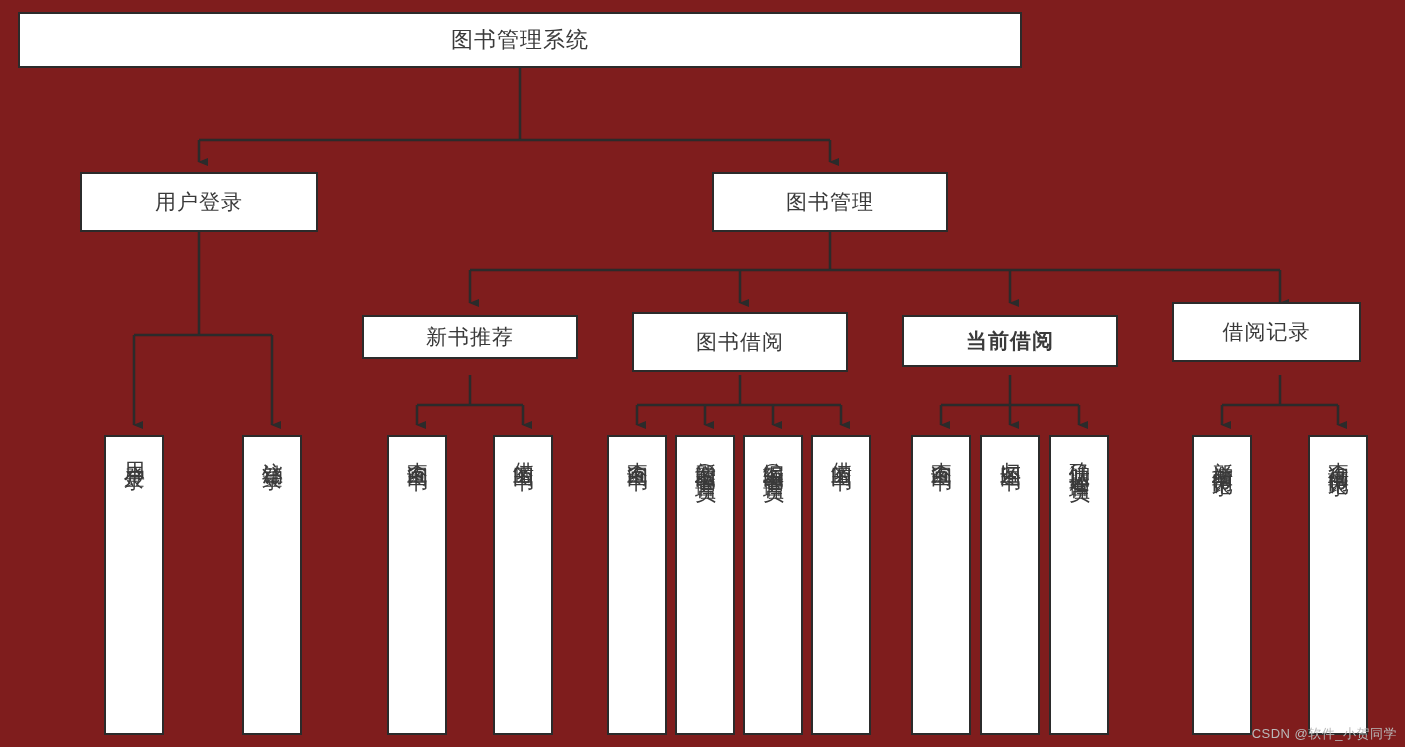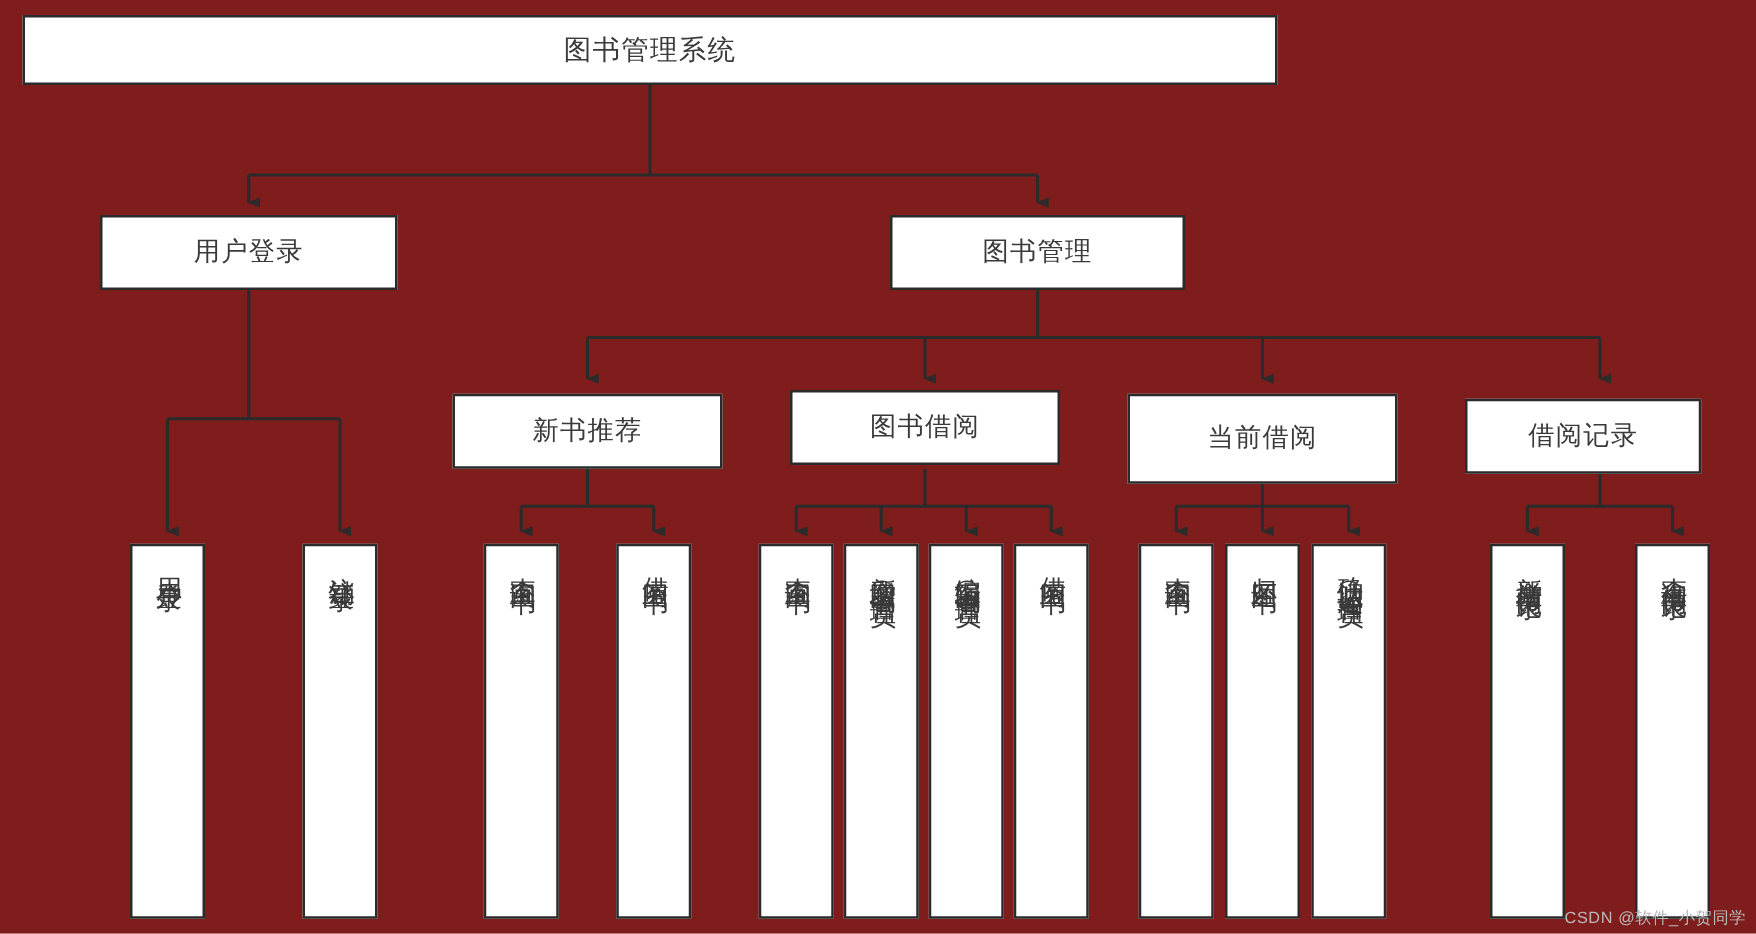--- a/index.html
+++ b/index.html
@@ -129,30 +129,30 @@
     <span class="label">图书管理系统</span>
   </div>
 
   <div class="node horiz" style="left:80px; top:172px; width:238px; height:60px;">
     <span class="label">用户登录</span>
   </div>
   <div class="node horiz" style="left:712px; top:172px; width:236px; height:60px;align-items:center;">
     <span class="label">图书管理</span>
   </div>
 
-  <div class="node horiz" style="left:362px; top:315px; width:216px; height:60px;">
+  <div class="node horiz" style="left:362px; top:315px; width:216px; height:44px;">
     <span class="label">新书推荐</span>
   </div>
   <div class="node horiz" style="left:632px; top:312px; width:216px; height:60px;">
     <span class="label">图书借阅</span>
   </div>
-  <div class="node horiz" style="left:902px; top:315px; width:216px; height:72px;">
+  <div class="node horiz" style="left:902px; top:315px; width:216px; height:52px;font-weight:bold;">
     <span class="label">当前借阅</span>
   </div>
-  <div class="node horiz" style="left:1172px; top:319px; width:189px; height:60px;">
+  <div class="node horiz" style="left:1172px; top:302px; width:189px; height:60px;">
     <span class="label">借阅记录</span>
   </div>
 
   <div class="node vert" style="left:104px; top:435px; width:60px; height:300px;">
     <span class="label">用户登录</span>
   </div>
   <div class="node vert" style="left:242px; top:435px; width:60px; height:300px;">
     <span class="label">注销登录</span>
   </div>
 

